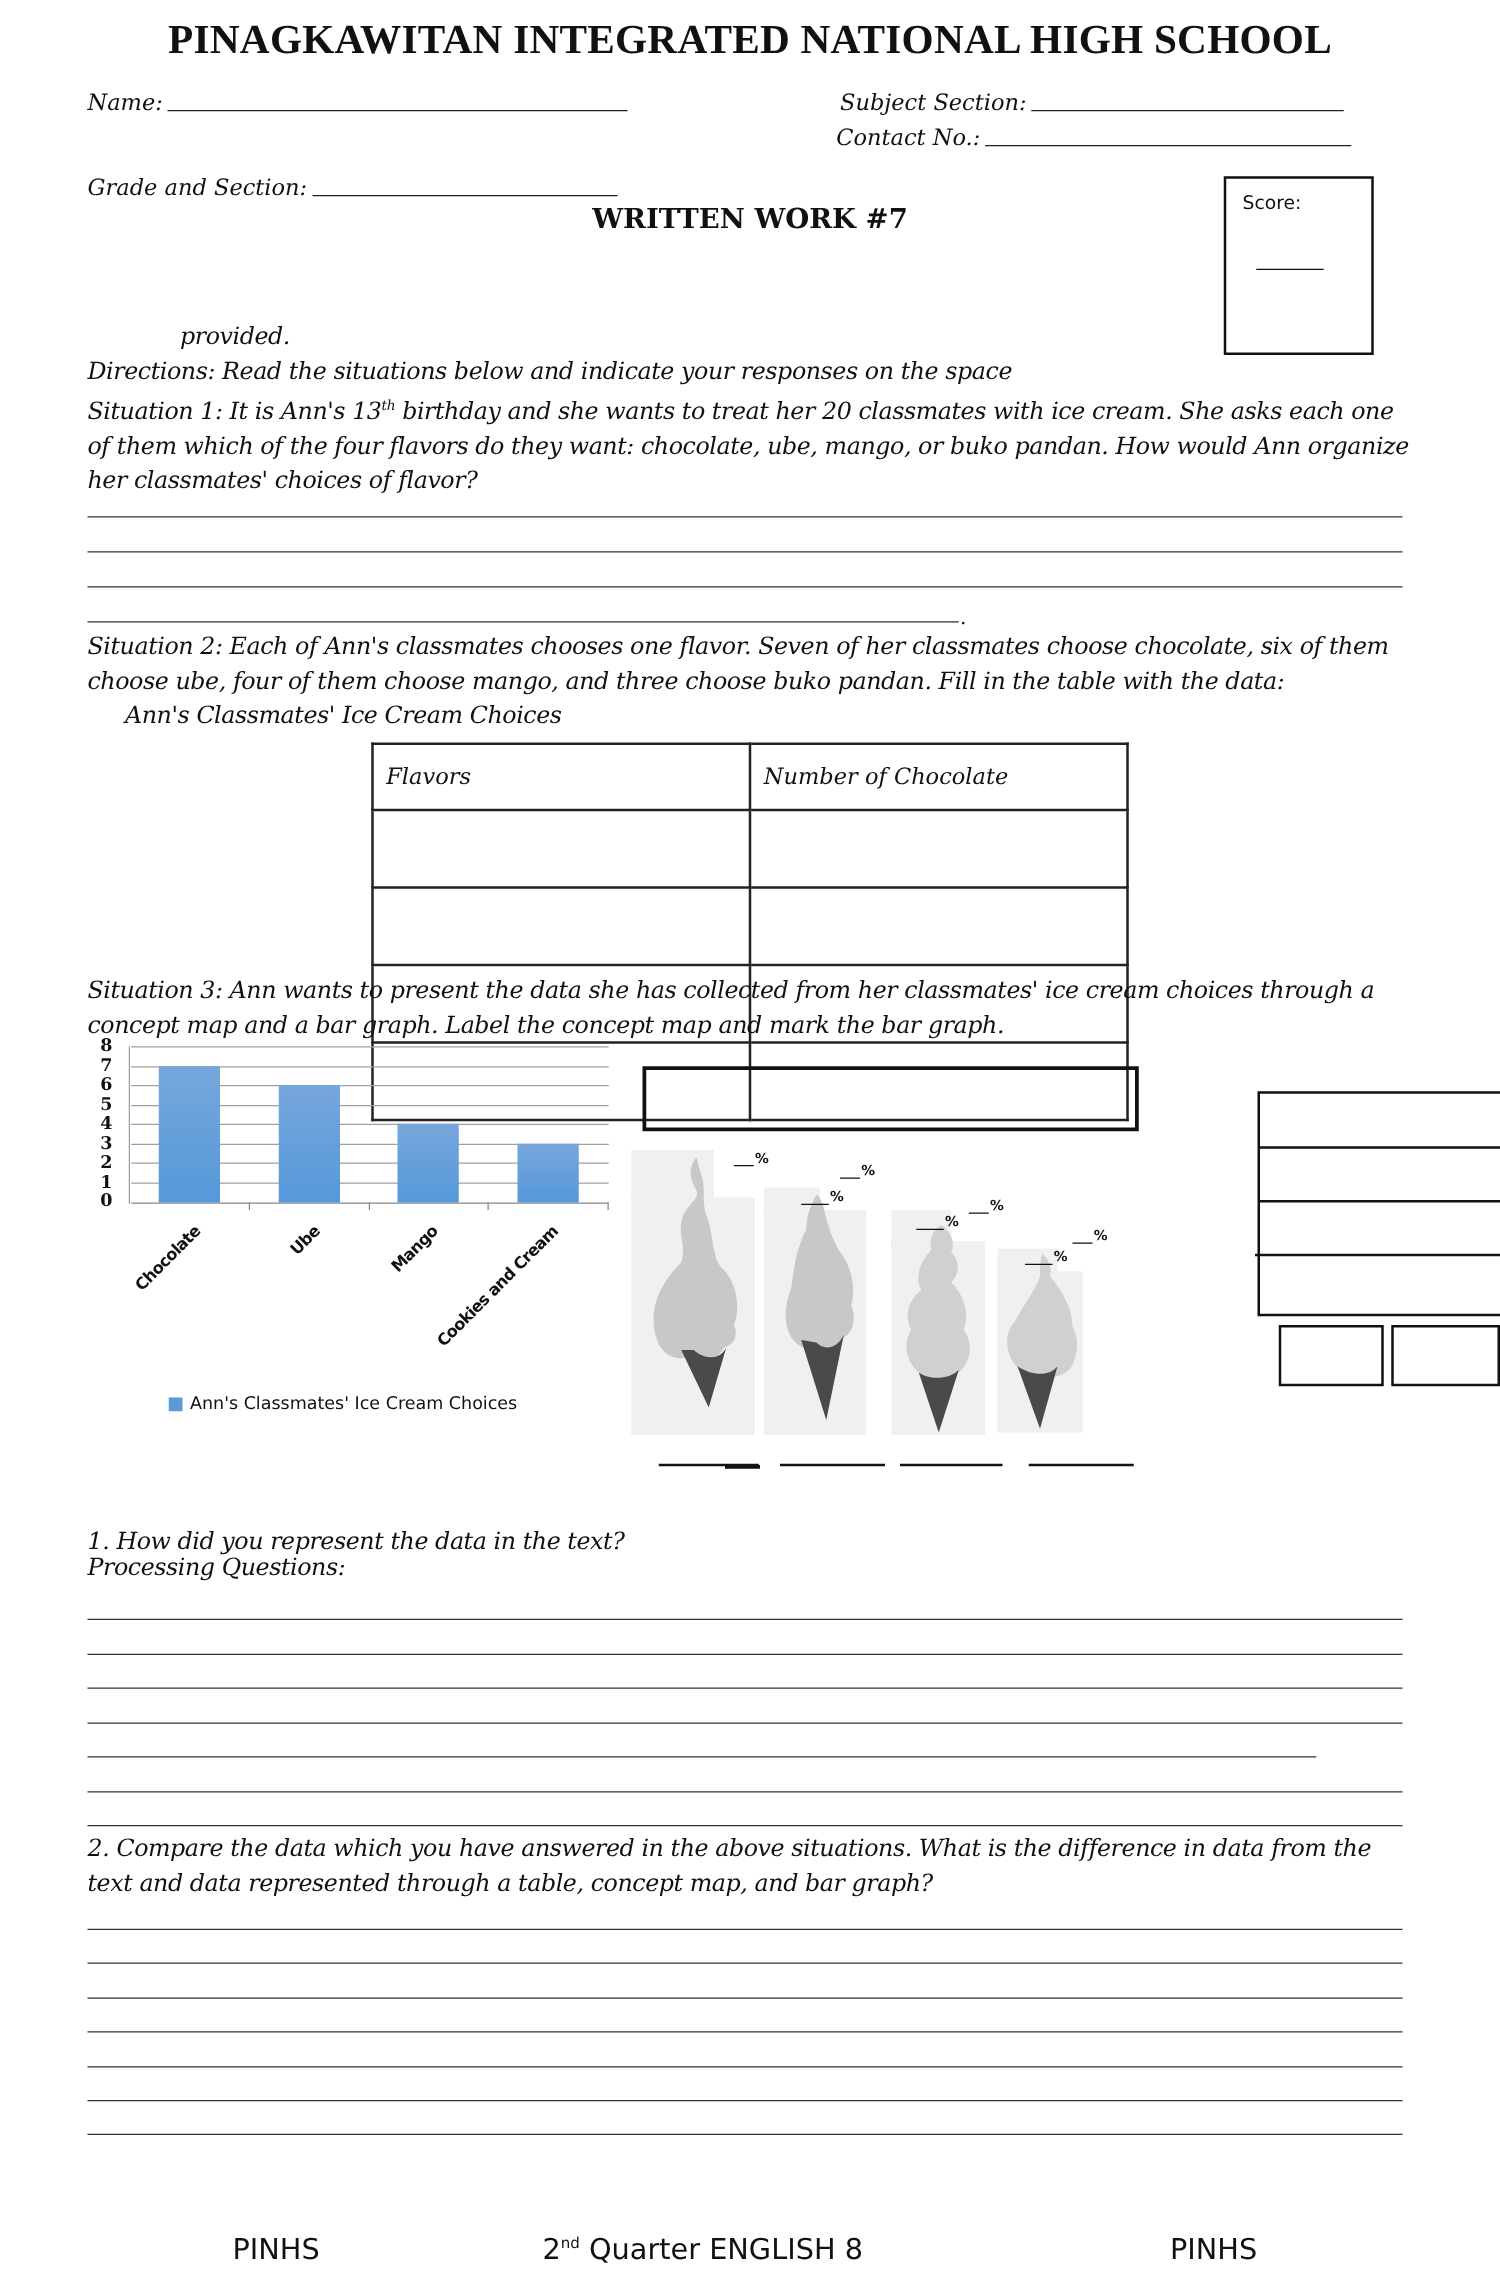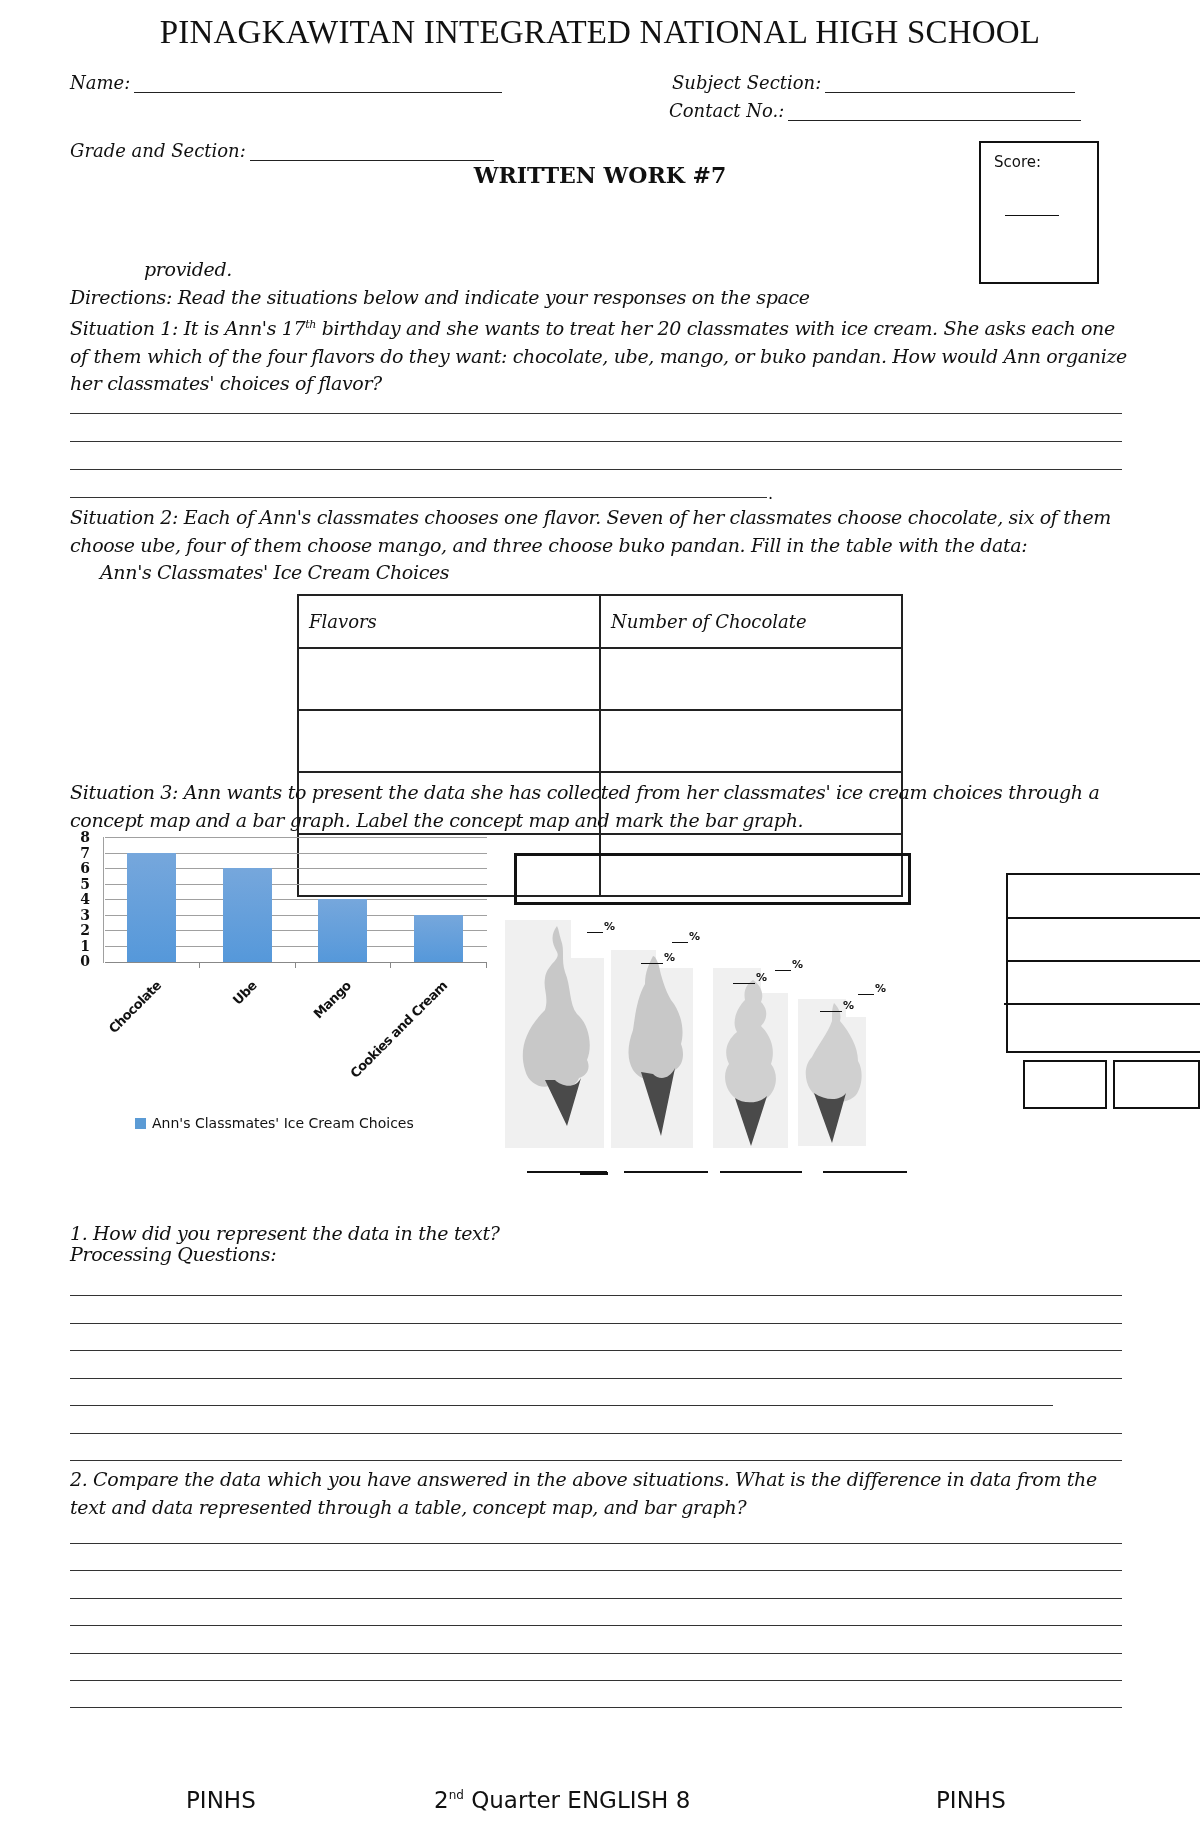--- a/index.html
+++ b/index.html
@@ -1,22 +1,22 @@
 <!DOCTYPE html>
 <html><head>
   <meta charset="utf-8">
   <style>
     html, body { margin: 0; padding: 0; background: #ffffff; }
     body { width: 1200px; height: 1835px; position: relative; overflow: hidden; color: #111; }
     .serif { font-family: "DejaVu Serif", "Liberation Serif", serif; }
     .abs { position: absolute; }
 
-    .school-title { left: 0; width: 1200px; top: 14px; text-align: center; font-family: "Liberation Serif", serif; font-weight: normal; font-size: 33px; letter-spacing: 0.2px; }
-
-    .field { font-family: "DejaVu Serif", serif; font-style: italic; font-size: 18px; white-space: nowrap; display: flex; align-items: flex-end; }
+    .school-title { left: 0; width: 1200px; top: 14px; text-align: center; font-family: "Liberation Serif", serif; font-weight: bold; font-size: 33px; letter-spacing: 0.2px; }
+
+    .field { font-family: "DejaVu Serif", serif; font-style: italic; font-size: 18px; white-space: nowrap; display: flex; align-items: flex-start; }
     .field .blank { display: inline-block; border-bottom: 1.5px solid #222; height: 16px; margin-left: 4px; }
 
     .ww-title { left: 400px; width: 400px; text-align: center; font-family: "DejaVu Serif", serif; font-weight: bold; font-size: 22px; line-height: 34px; top: 158px; }
 
     .score-box { left: 979px; top: 141px; width: 120px; height: 143px; border: 2.5px solid #111; box-sizing: border-box; }
     .score-label { position: absolute; left: 13px; top: 10px; font-family: "DejaVu Sans", sans-serif; font-size: 15px; }
     .score-line { position: absolute; left: 24px; top: 72px; width: 54px; border-bottom: 1.5px solid #111; }
 
     .para { font-family: "DejaVu Serif", serif; font-style: italic; font-size: 19px; line-height: 27.5px; left: 70px; width: 1060px; letter-spacing: -0.35px; }
     .para sup { font-size: 11px; }
@@ -78,21 +78,21 @@
   <span class="score-label">Score:</span>
   <span class="score-line"></span>
 </div>
 
 <div class="abs para" style="top:256px; width:780px;">
   <div style="padding-left:74px;">provided.</div>
   <div>Directions: Read the situations below and indicate your responses on the space</div>
 </div>
 
 <div class="abs para" style="top:311px;">
-  <span>Situation 1: It is Ann's 17</span><sup>th</sup><span> birthday and she wants to treat her 20 classmates with ice cream. She asks each one of them which of the four flavors do they want: chocolate, ube, mango, or buko pandan. How would Ann organize her classmates' choices of flavor?</span>
+  <span>Situation 1: It is Ann's 13</span><sup>th</sup><span> birthday and she wants to treat her 20 classmates with ice cream. She asks each one of them which of the four flavors do they want: chocolate, ube, mango, or buko pandan. How would Ann organize her classmates' choices of flavor?</span>
 </div>
 <div class="ans-line" style="top:413px; width:1052px;"></div>
 <div class="ans-line" style="top:441px; width:1052px;"></div>
 <div class="ans-line" style="top:469px; width:1052px;"></div>
 <div class="ans-line" style="top:497px; width:697px;"></div>
 <span class="abs serif" style="left:768px; top:484px; font-size:16px;">.</span>
 
 <div class="abs para" style="top:504px;">Situation 2: Each of Ann's classmates chooses one flavor. Seven of her classmates choose chocolate, six of them choose ube, four of them choose mango, and three choose buko pandan. Fill in the table with the data:</div>
 <div class="abs para" style="top:559px; left:100px; width:600px;">Ann's Classmates' Ice Cream Choices</div>
 

